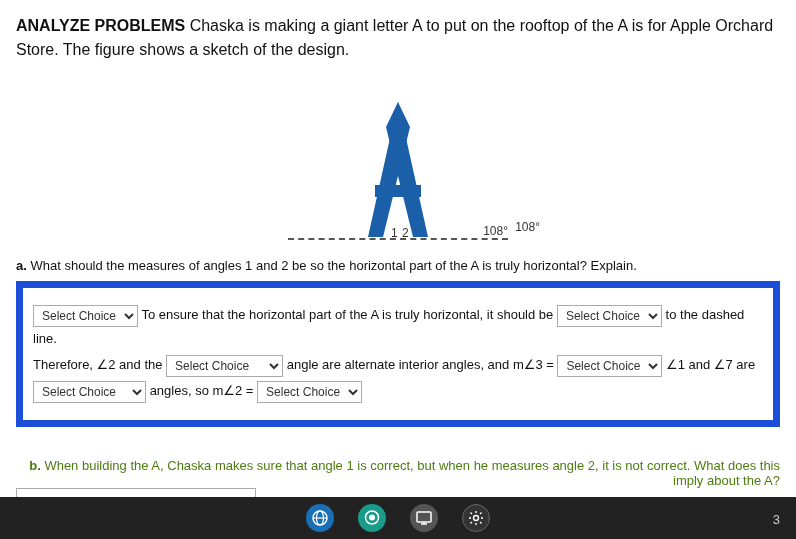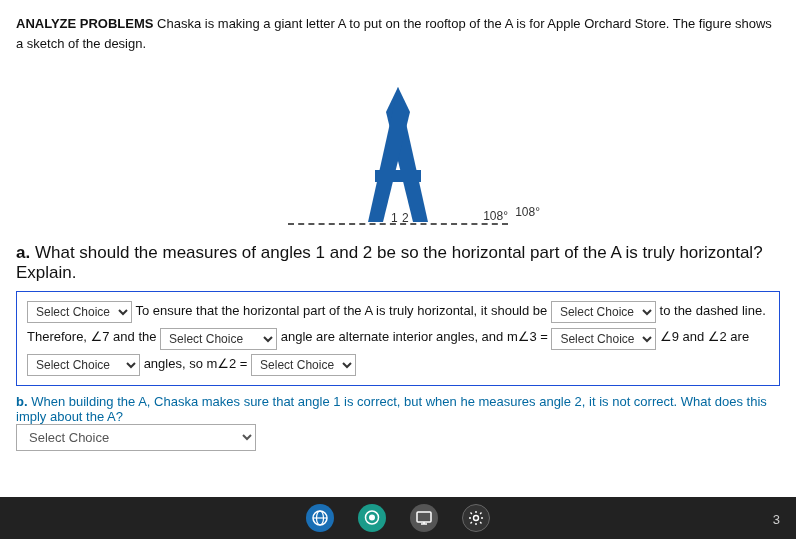--- a/index.html
+++ b/index.html
@@ -7,23 +7,23 @@
       font-family: Arial, sans-serif;
       font-size: 13px;
       background: #fff;
       width: 796px;
       min-height: 539px;
       padding: 14px 16px 10px 16px;
       position: relative;
       overflow: hidden;
     }
     .intro-text {
-      font-size: 13px;
+      font-size: 16px;
       line-height: 1.5;
-      margin-bottom: 14px;
+      margin-bottom: 20px;
       color: #111;
     }
     .intro-text strong {
       font-weight: bold;
     }
     .figure-area {
       display: flex;
       justify-content: center;
       align-items: flex-end;
       margin-bottom: 16px;
@@ -50,30 +50,30 @@
       bottom: 2px;
     }
     .degree-label {
       font-size: 12px;
       color: #333;
       position: absolute;
       right: -54px;
       bottom: 18px;
     }
     .question-label {
-      font-size: 17px;
+      font-size: 13px;
       font-weight: normal;
       margin-bottom: 8px;
       color: #111;
     }
     .question-label strong { font-weight: bold; }
     .answer-block {
-      border: 1px solid #1d4ed8;
-      padding: 7px 10px;
-      margin-bottom: 8px;
+      border: 7px solid #1d4ed8;
+      padding: 15px 10px;
+      margin-bottom: 31px;
       font-size: 13px;
       line-height: 1.8;
       color: #111;
     }
     .answer-block p {
       margin-bottom: 2px;
     }
     select {
       font-size: 12px;
       padding: 2px 4px;
@@ -114,21 +114,22 @@
     .bottom-icon.dark { background: #333; border: 1px solid #666; }
     .page-num {
       position: absolute;
       right: 16px;
       bottom: 12px;
       color: #ccc;
       font-size: 13px;
     }
     .section-b-label {
       font-size: 13px;
-      color: #0369a1;
+      color: #4d7c0f;
+      text-align: right;
     }
     .select-choice-dropdown {
       border: 1px solid #aaa;
       padding: 4px 8px;
       font-size: 13px;
       background: #fff;
       color: #555;
       width: 240px;
       cursor: pointer;
     }
@@ -183,39 +184,39 @@
       <select>
         <option>Select Choice</option>
         <option>parallel</option>
         <option>perpendicular</option>
         <option>congruent</option>
       </select>
     </span>
     <span>to the dashed line.</span>
   </p>
   <p>
-    <span>Therefore, ∠7 and the </span>
+    <span>Therefore, ∠2 and the </span>
     <span class="inline-select">
       <select>
         <option>Select Choice</option>
         <option>alternate interior</option>
         <option>corresponding</option>
         <option>co-interior</option>
       </select>
     </span>
     <span> angle are alternate interior angles, and m∠3 = </span>
     <span class="inline-select">
       <select>
         <option>Select Choice</option>
         <option>72°</option>
         <option>108°</option>
         <option>36°</option>
       </select>
     </span>
-    <span> ∠9 and ∠2 are</span>
+    <span> ∠1 and ∠7 are</span>
   </p>
   <p>
     <span class="inline-select">
       <select>
         <option>Select Choice</option>
         <option>supplementary</option>
         <option>complementary</option>
         <option>congruent</option>
       </select>
     </span>

